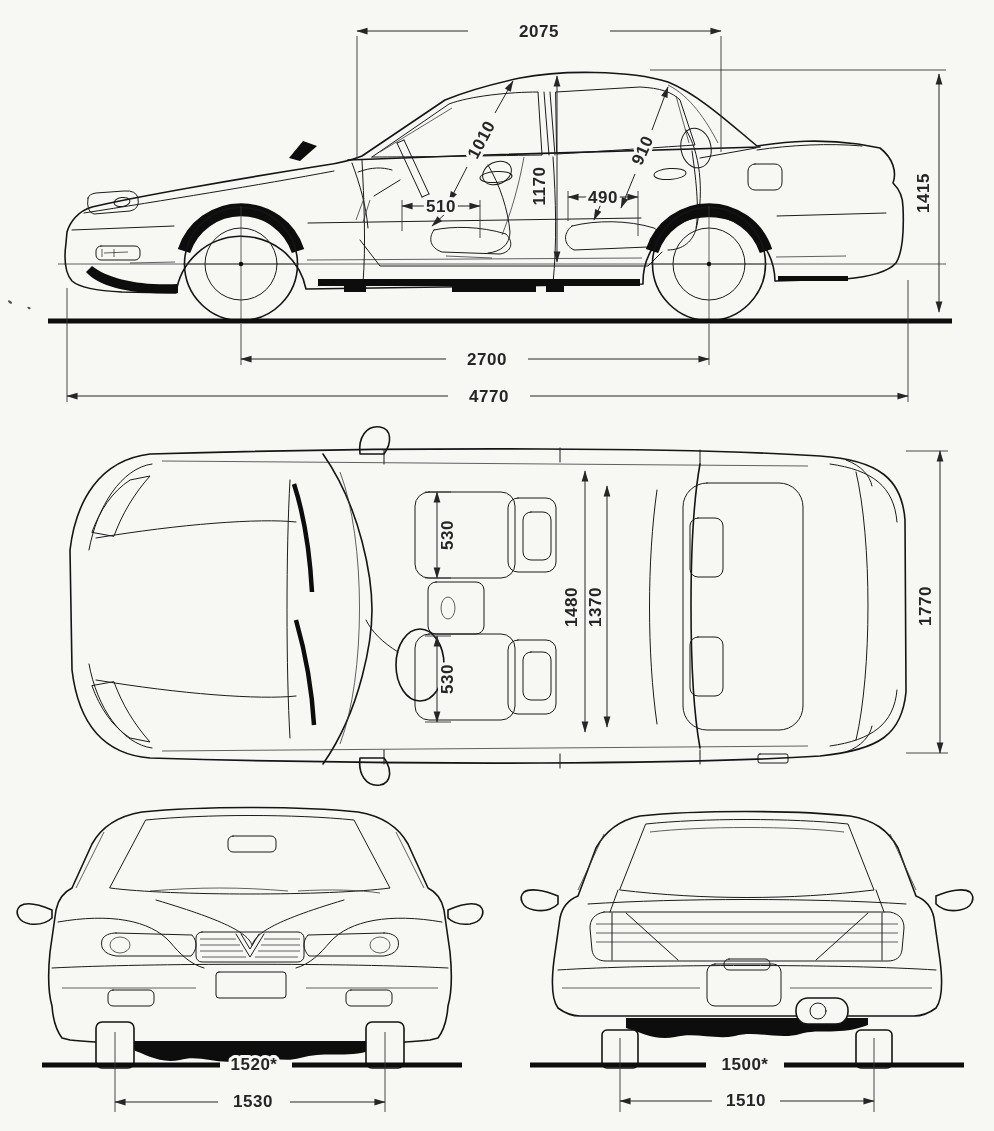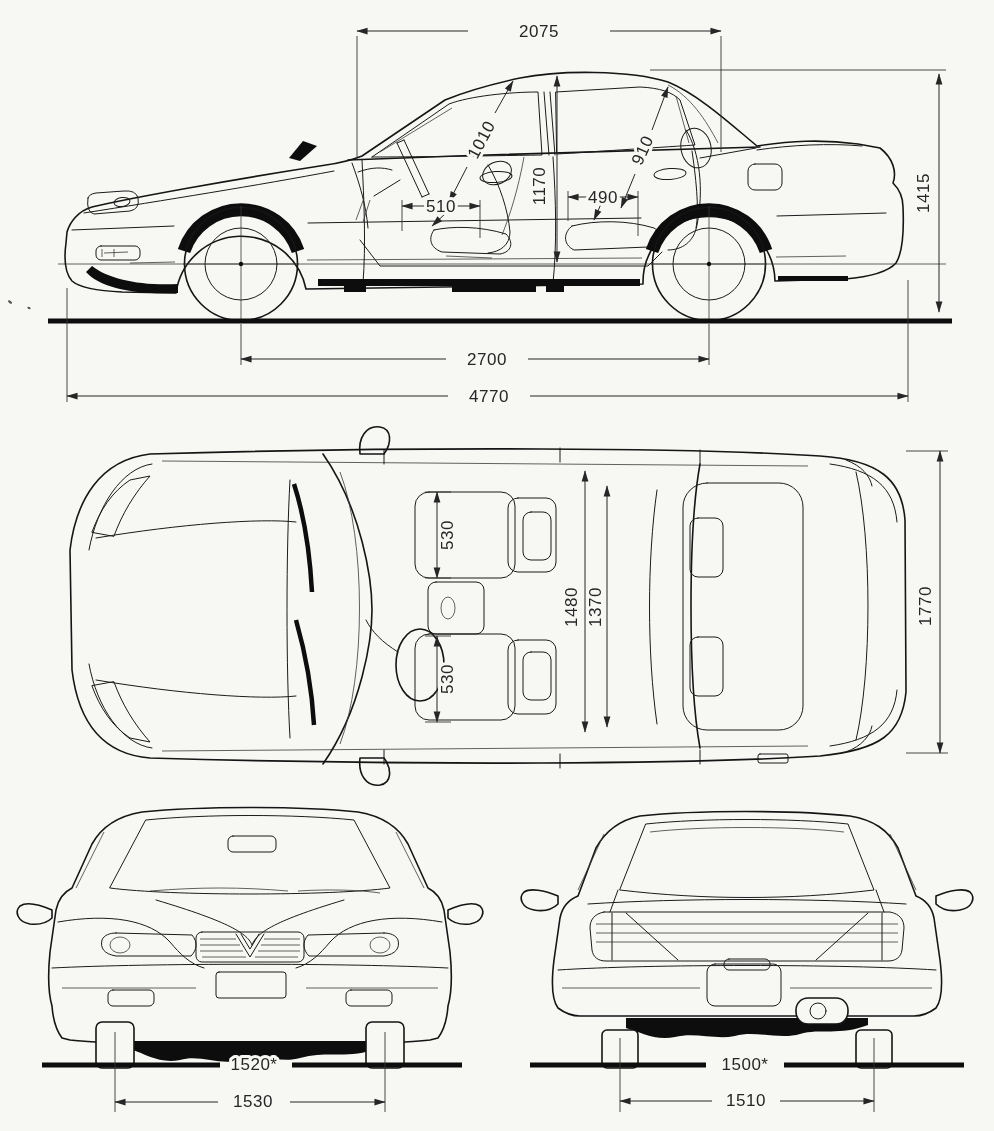--- a/index.html
+++ b/index.html
@@ -1,17 +1,17 @@
 <!DOCTYPE html>
 <html><head>
 <meta charset="utf-8">
 <style>
   html,body{margin:0;padding:0;background:#e8e8e6;}
   .canvas{position:relative;width:994px;height:1131px;background:#f7f7f4;overflow:hidden;
-          font-family:"Liberation Sans",sans-serif;}
+          font-family:"Liberation Sans",sans-serif;font-weight:bold;}
   .canvas svg{position:absolute;display:block;}
   #side-view{left:0;top:0;}
   #top-view{left:0;top:420px;}
   #front-view{left:0;top:792px;}
   #rear-view{left:500px;top:792px;}
   .s{stroke:#151515;fill:none;stroke-width:1.6;stroke-linecap:round;stroke-linejoin:round;}
   .f{stroke:#1b1b1b;fill:none;stroke-width:1;stroke-linecap:round;stroke-linejoin:round;}
   .h{stroke:#3a3a3a;fill:none;stroke-width:.8;}
   .w{fill:#f7f7f4;}
   .blk{fill:#0d0d0d;stroke:none;}

